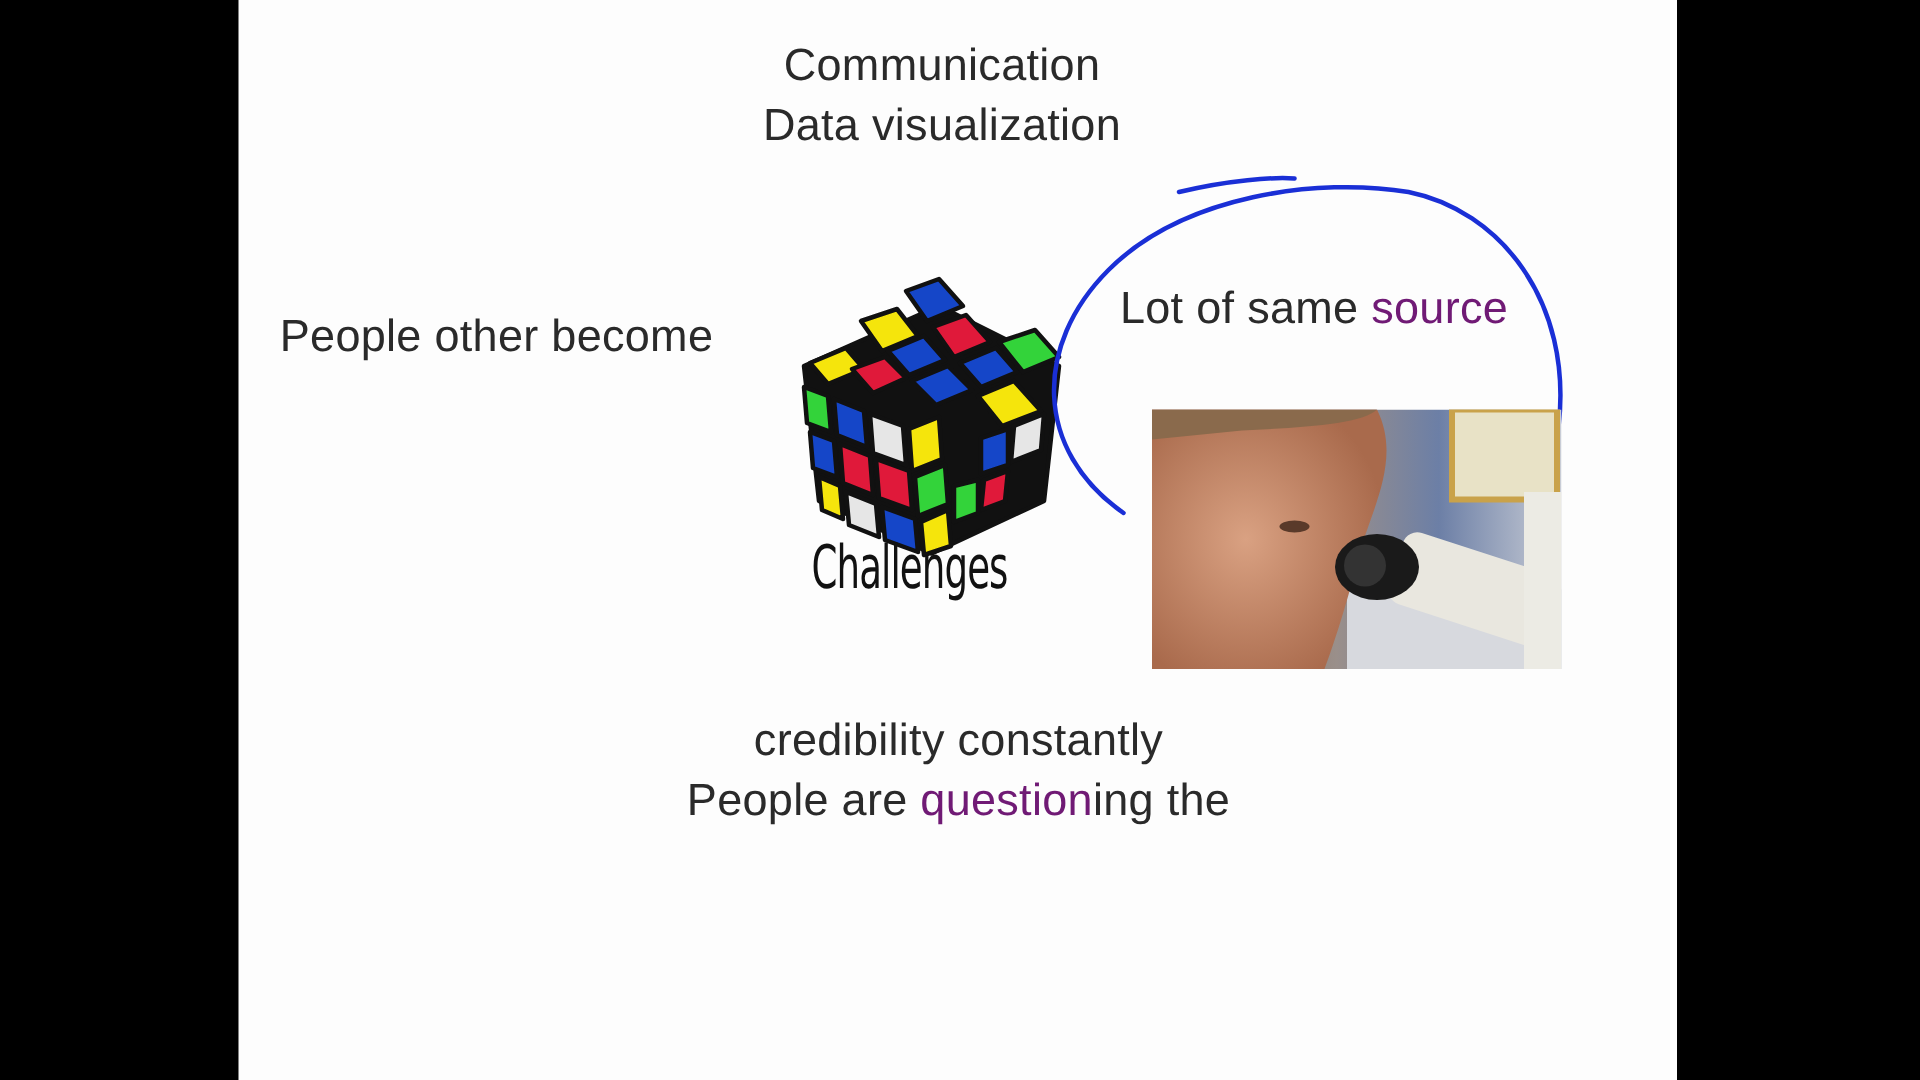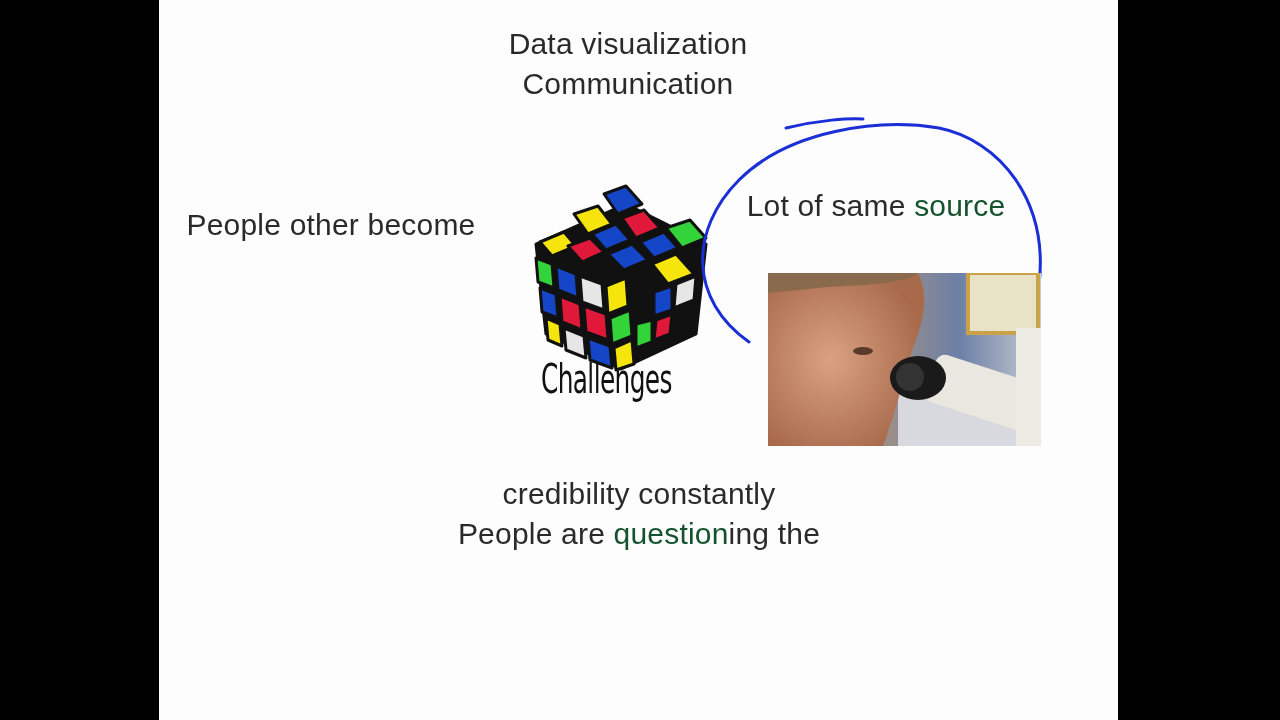--- a/index.html
+++ b/index.html
@@ -1,38 +1,38 @@
 <!DOCTYPE html>
 <html><head>
 <meta charset="utf-8">
 <style>
   html, body { margin:0; padding:0; }
   body { width:1280px; height:720px; background:#000; position:relative; overflow:hidden;
          font-family:"Liberation Sans", sans-serif; }
   .slide { position:absolute; left:159px; top:0; width:959px; height:720px; background:#fdfdfd; overflow:hidden; }
   .txt { position:absolute; color:#2a2a2a; font-size:30px; line-height:40px; text-align:center; white-space:nowrap; letter-spacing:0.2px; }
-  .em { color:#14532d; }
+  .em { color:#701a75; }
   .title { left:0; width:938px; top:24px; }
   .scan { left:0; width:344px; top:205px; }
   .source { left:567px; width:300px; top:186px; }
   .quest { left:225px; width:510px; top:474px; }
   .challenges { position:absolute; left:382px; top:356px; font-family:"DejaVu Sans", sans-serif; font-size:40px; transform:scaleX(0.62); transform-origin:left top;
                 color:#111; letter-spacing:-1px; }
   .cube { position:absolute; left:367px; top:184px; width:185px; height:190px; }
   .circle { position:absolute; left:0; top:0; width:959px; height:720px; pointer-events:none; }
   .photo { position:absolute; left:609px; top:273px; width:273px; height:173px; overflow:hidden; }
 </style>
 </head>
 <body>
 
 <div class="slide">
 
   <div class="txt title">
+    <div>Communication</div>
     <div>Data visualization</div>
-    <div>Communication</div>
   </div>
 
   <div class="txt scan">
     <div>People other become</div>
   </div>
 
   <svg class="cube" viewBox="0 0 185 190">
     <g stroke="#111" stroke-width="3" stroke-linejoin="round">
       <polygon points="10,60 100,20 180,60 170,150 95,185 20,150" fill="#111"></polygon>
       <polygon points="48,30 72,22 86,40 62,50" fill="#f5e50c"></polygon>

